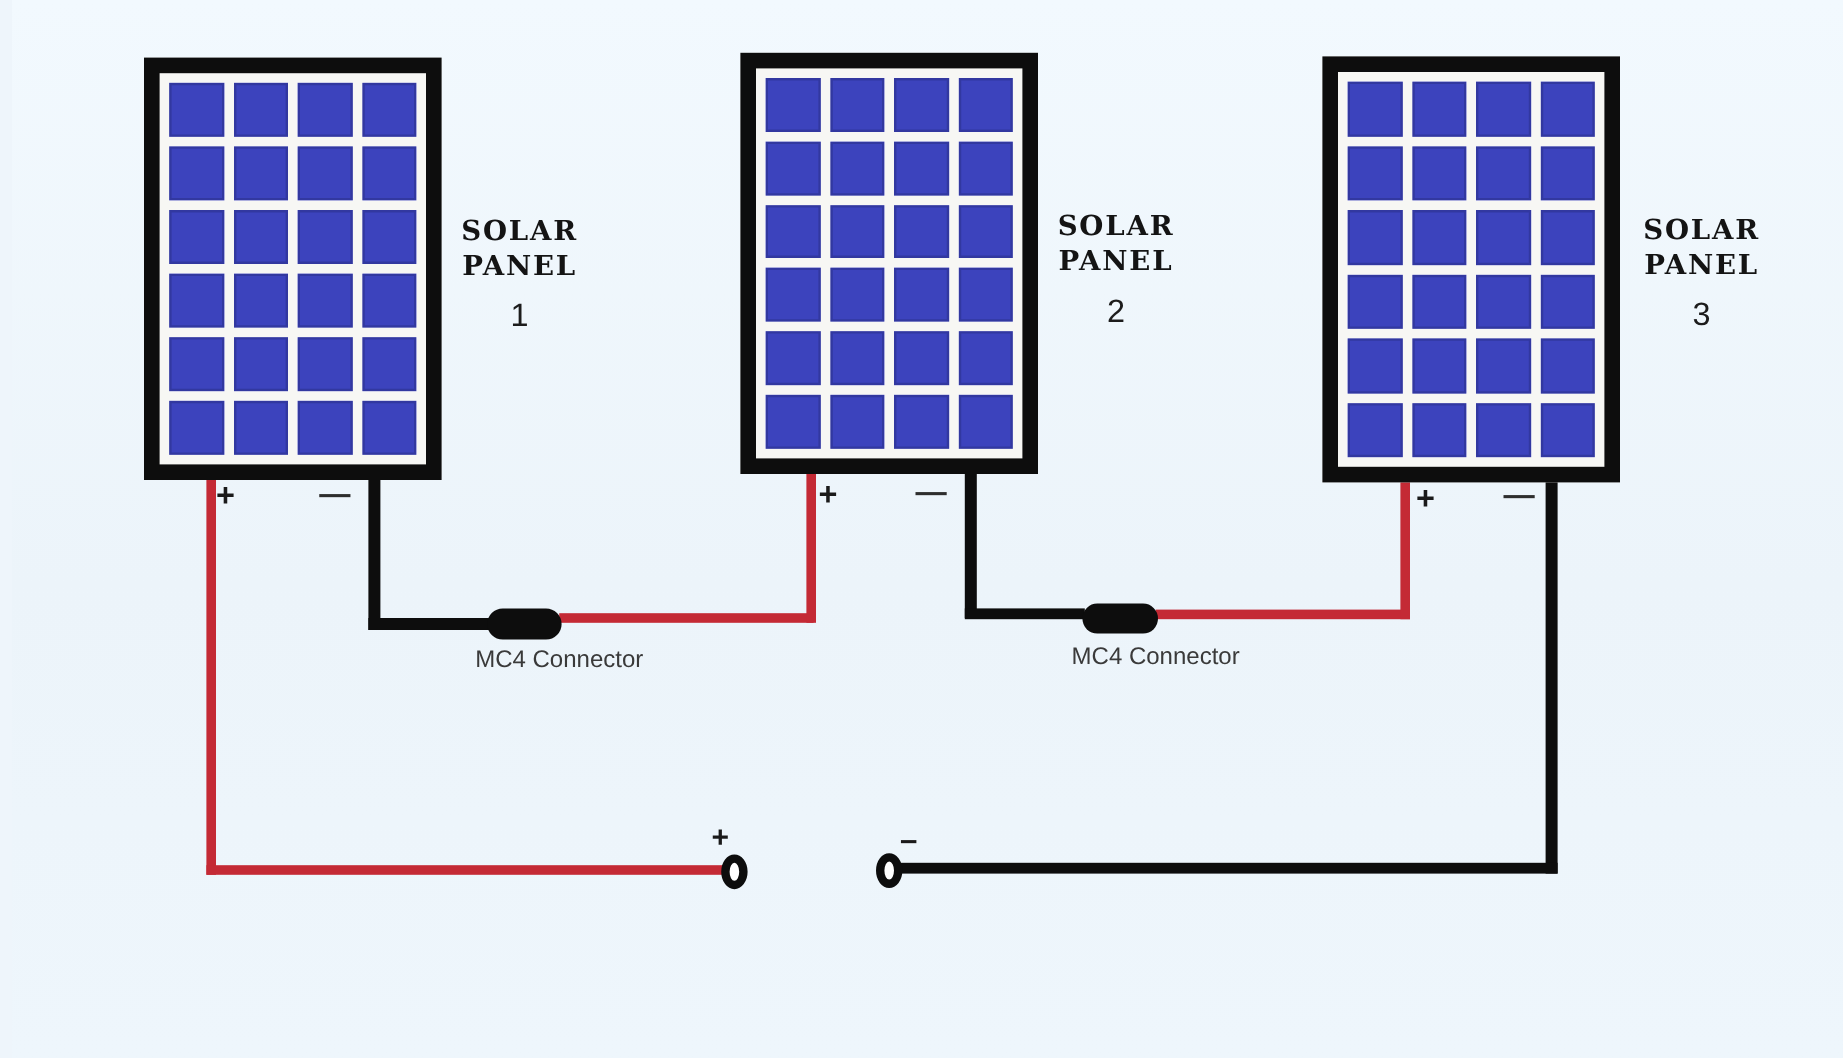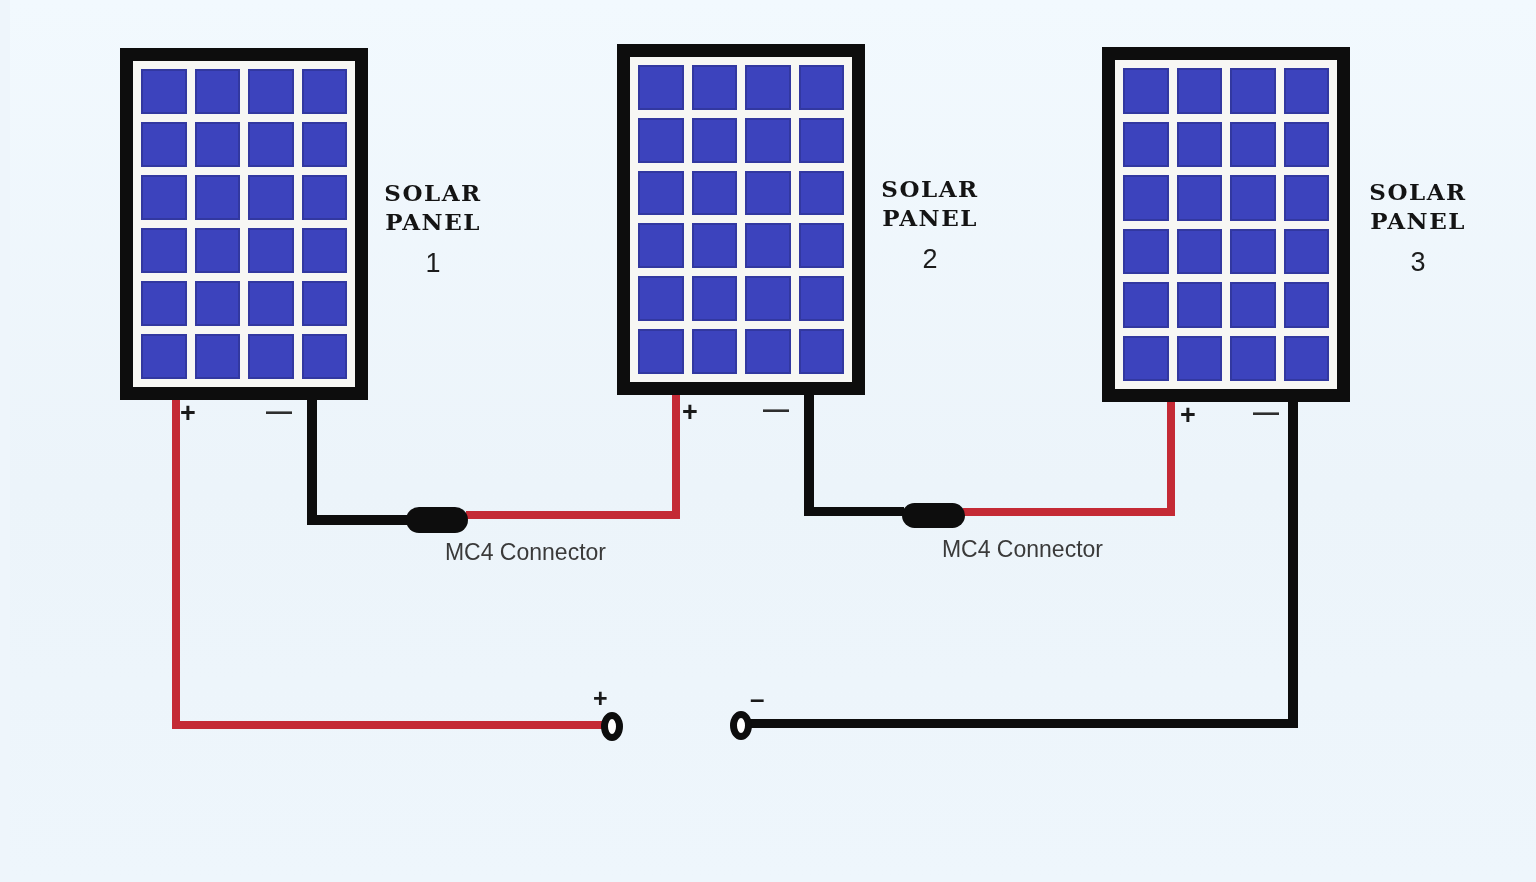--- a/index.html
+++ b/index.html
@@ -88,22 +88,22 @@
   
   .mc4-pill {
     position: absolute;
     background: var(--wire_black, #0d0d0d);
     border-radius: 13px;
     z-index: 2;
   }
   .mc4-label {
     position: absolute;
     width: 210px;
-    text-align: right;
-    font-size: 23px;
+    text-align: left;
+    font-size: 20px;
     color: var(--connector_label, #3a3a3a);
     z-index: 3;
   }
 
   
   .ring {
     position: absolute;
     box-sizing: border-box;
     width: 22px;
     height: 29px;

